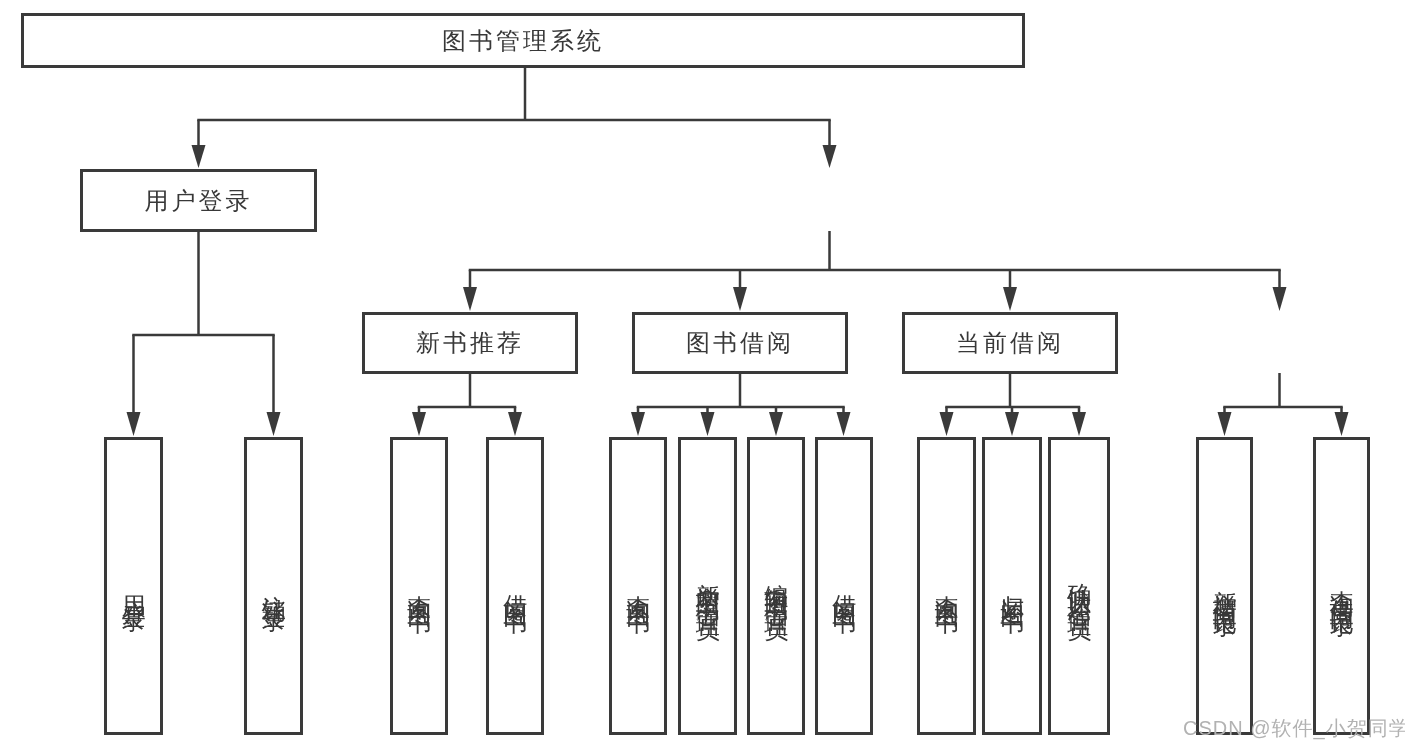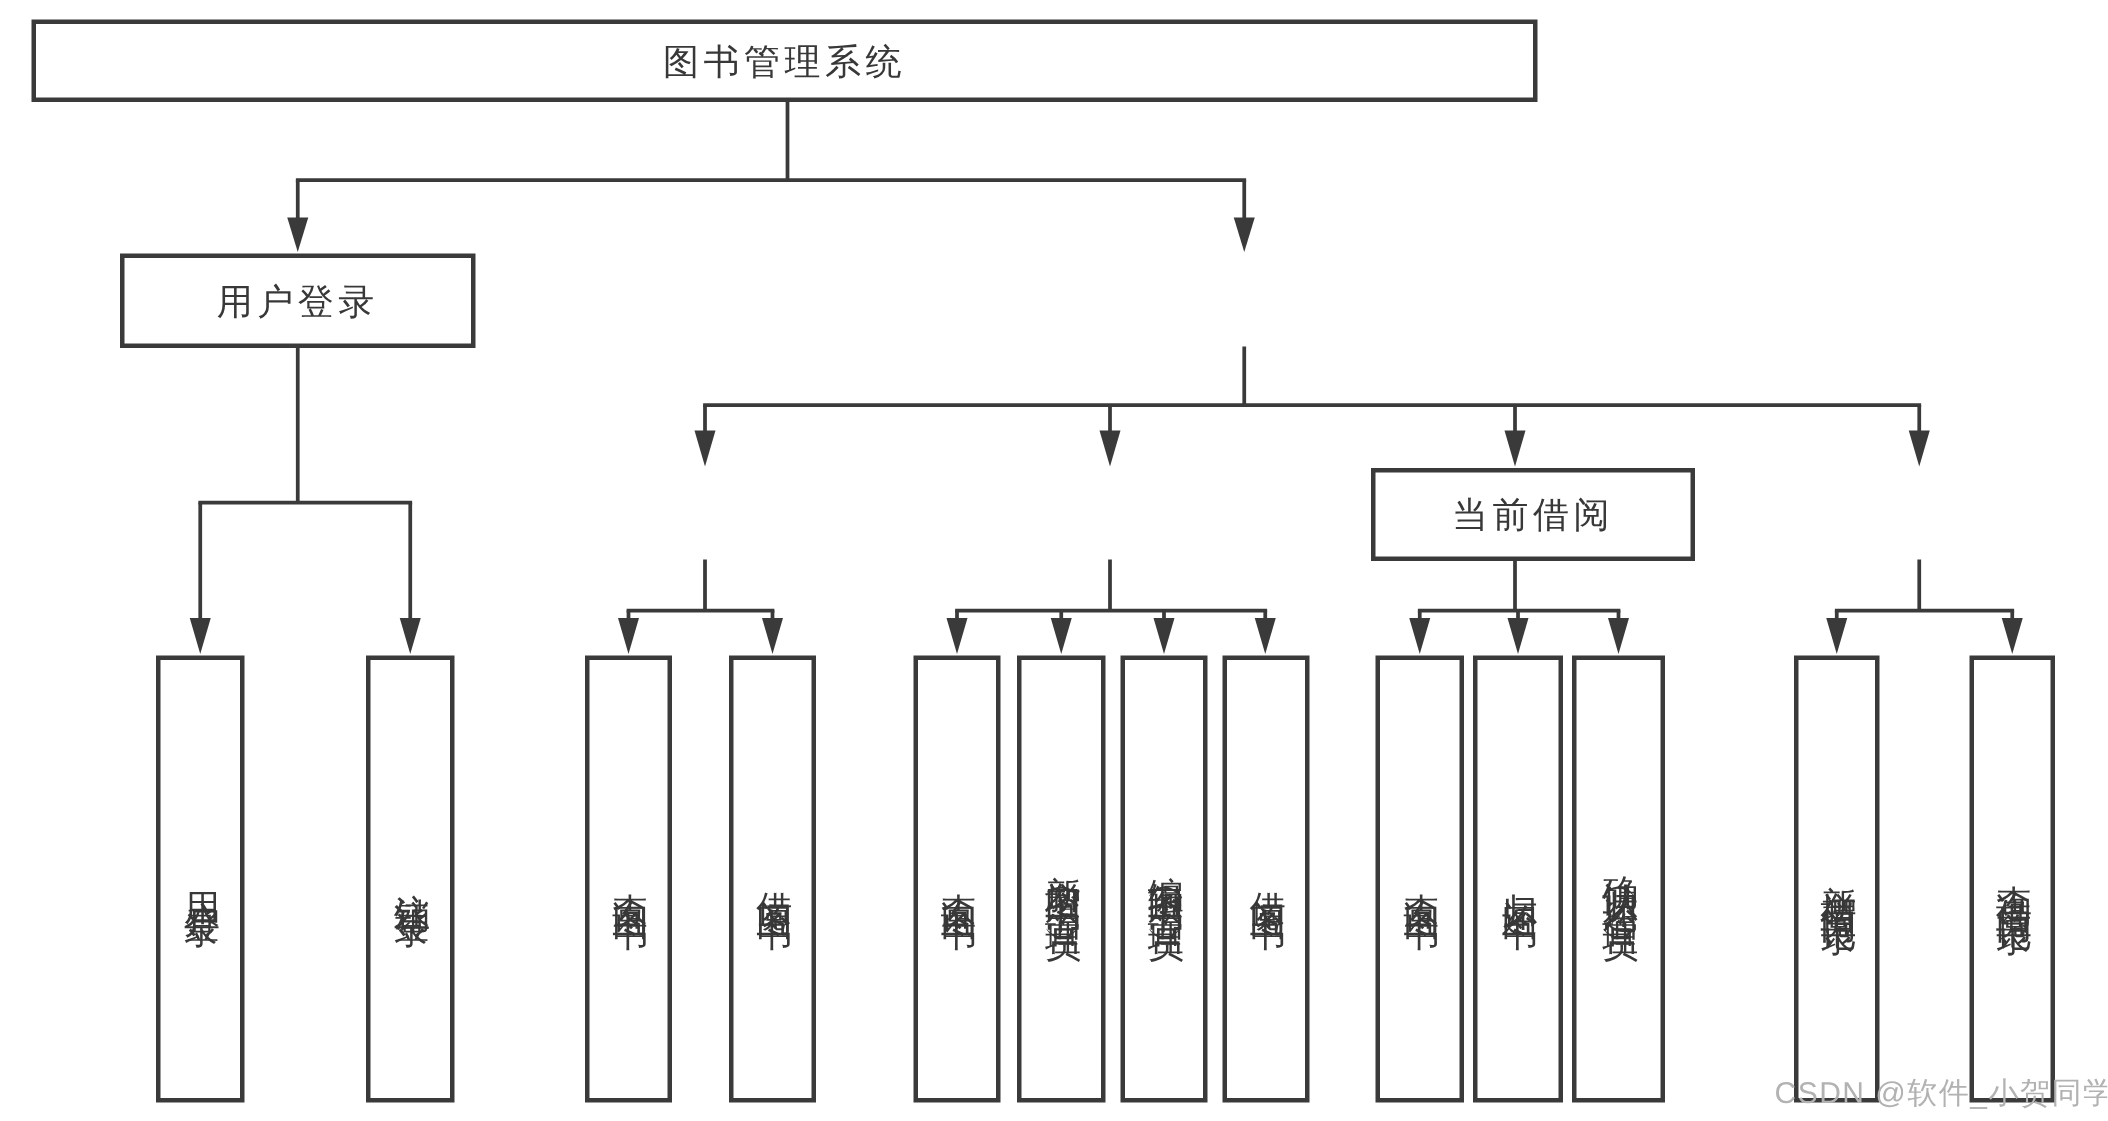--- a/index.html
+++ b/index.html
@@ -27,21 +27,21 @@
     color:var(--text);
   }
   .h-label{font-size:24px;letter-spacing:3px;white-space:nowrap;}
   .root-box{left:21px;top:13px;width:1004px;height:55px;}
   .l2-box{top:169px;height:63px;}
   .l2-1{left:80px;width:237px;}
   .l2-2{left:713px;width:234px;}
   .l3-box{top:312px;height:62px;}
   .l3-1{left:362px;width:216px;}
   .l3-2{left:632px;width:216px;}
-  .l3-3{left:902px;width:216px;margin-left:12px;}
+  .l3-3{left:902px;width:216px;}
   .l3-4{left:1172px;width:215px;}
   .leaf{top:437px;height:298px;}
   .leaf .v-label{
     writing-mode:vertical-lr;
     text-orientation:upright;
     font-size:24px;
     letter-spacing:5px;
     line-height:1.1;
     white-space:nowrap;
   }
@@ -139,20 +139,26 @@
   </svg>
 
   <div class="box root-box">
     <span class="h-label">图书管理系统</span>
   </div>
 
   <div class="box l2-box l2-1">
     <span class="h-label">用户登录</span>
   </div>
 
+  <div class="box l3-box l3-1">
+    <span class="h-label">新书推荐</span>
+  </div>
+  <div class="box l3-box l3-2">
+    <span class="h-label">图书借阅</span>
+  </div>
   <div class="box l3-box l3-3">
     <span class="h-label">当前借阅</span>
   </div>
 
   <div class="box leaf lf-1a">
     <span class="v-label">用户登录</span>
   </div>
   <div class="box leaf lf-1b">
     <span class="v-label">注销登录</span>
   </div>

